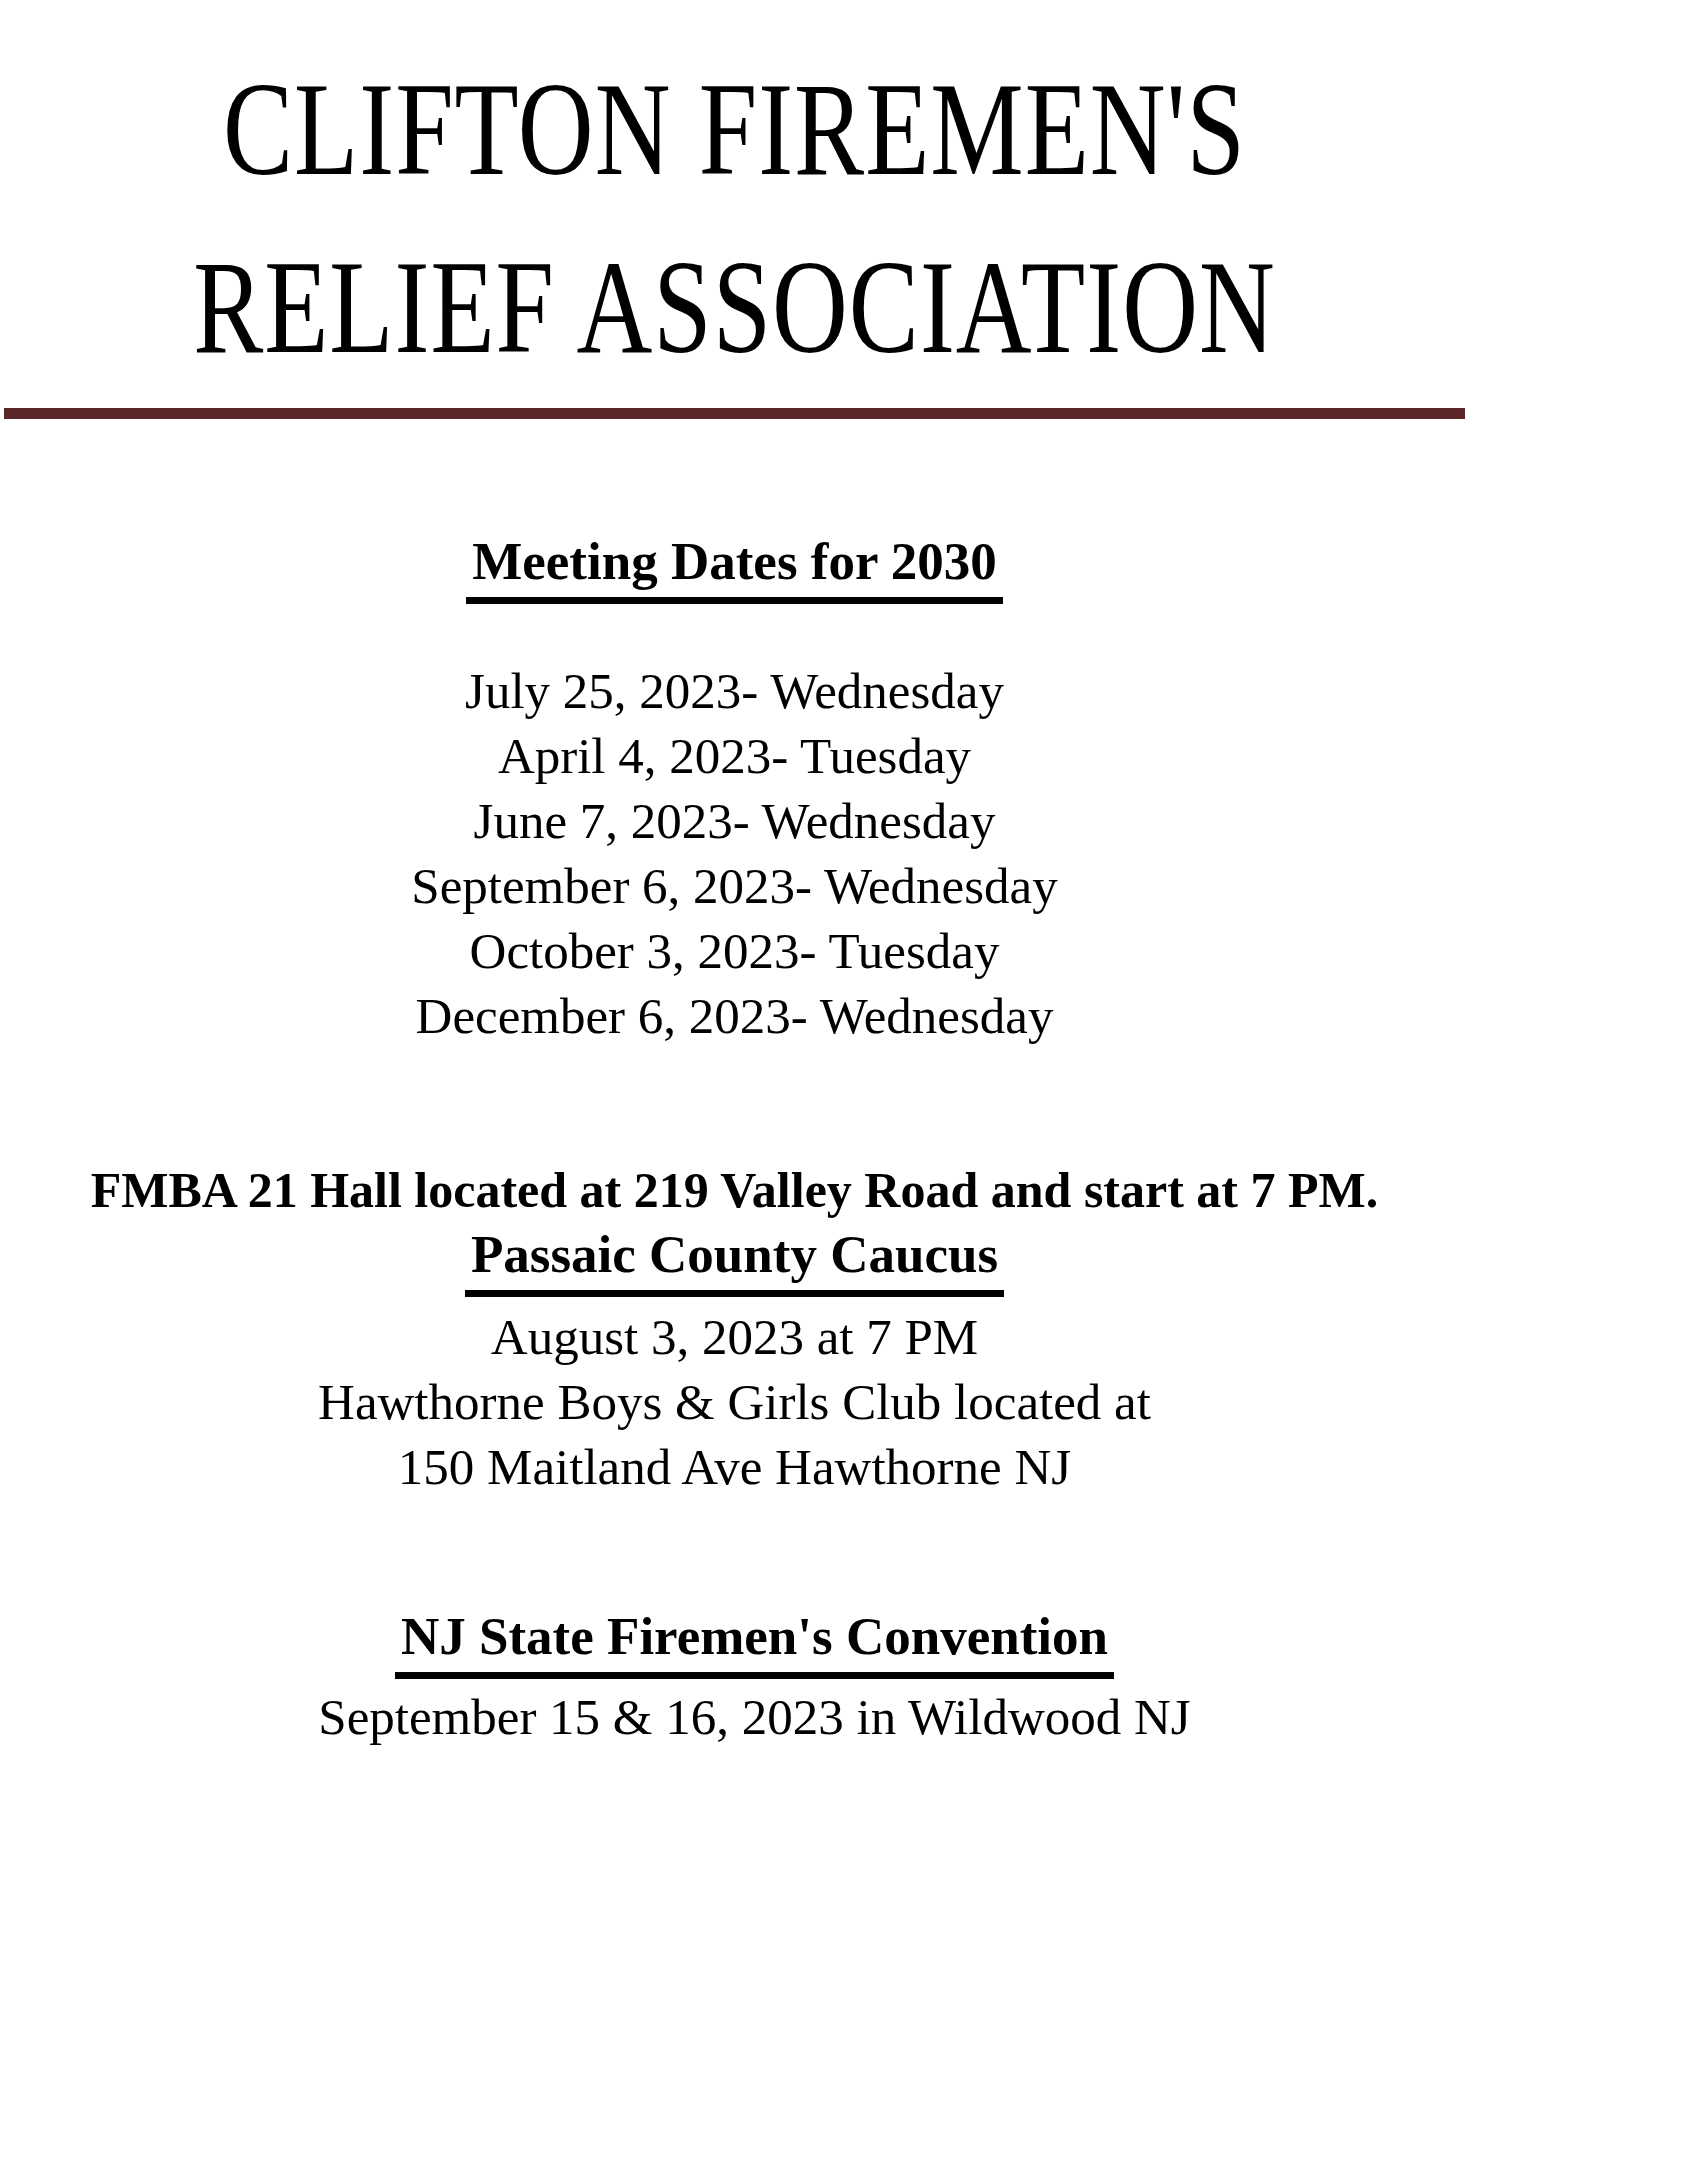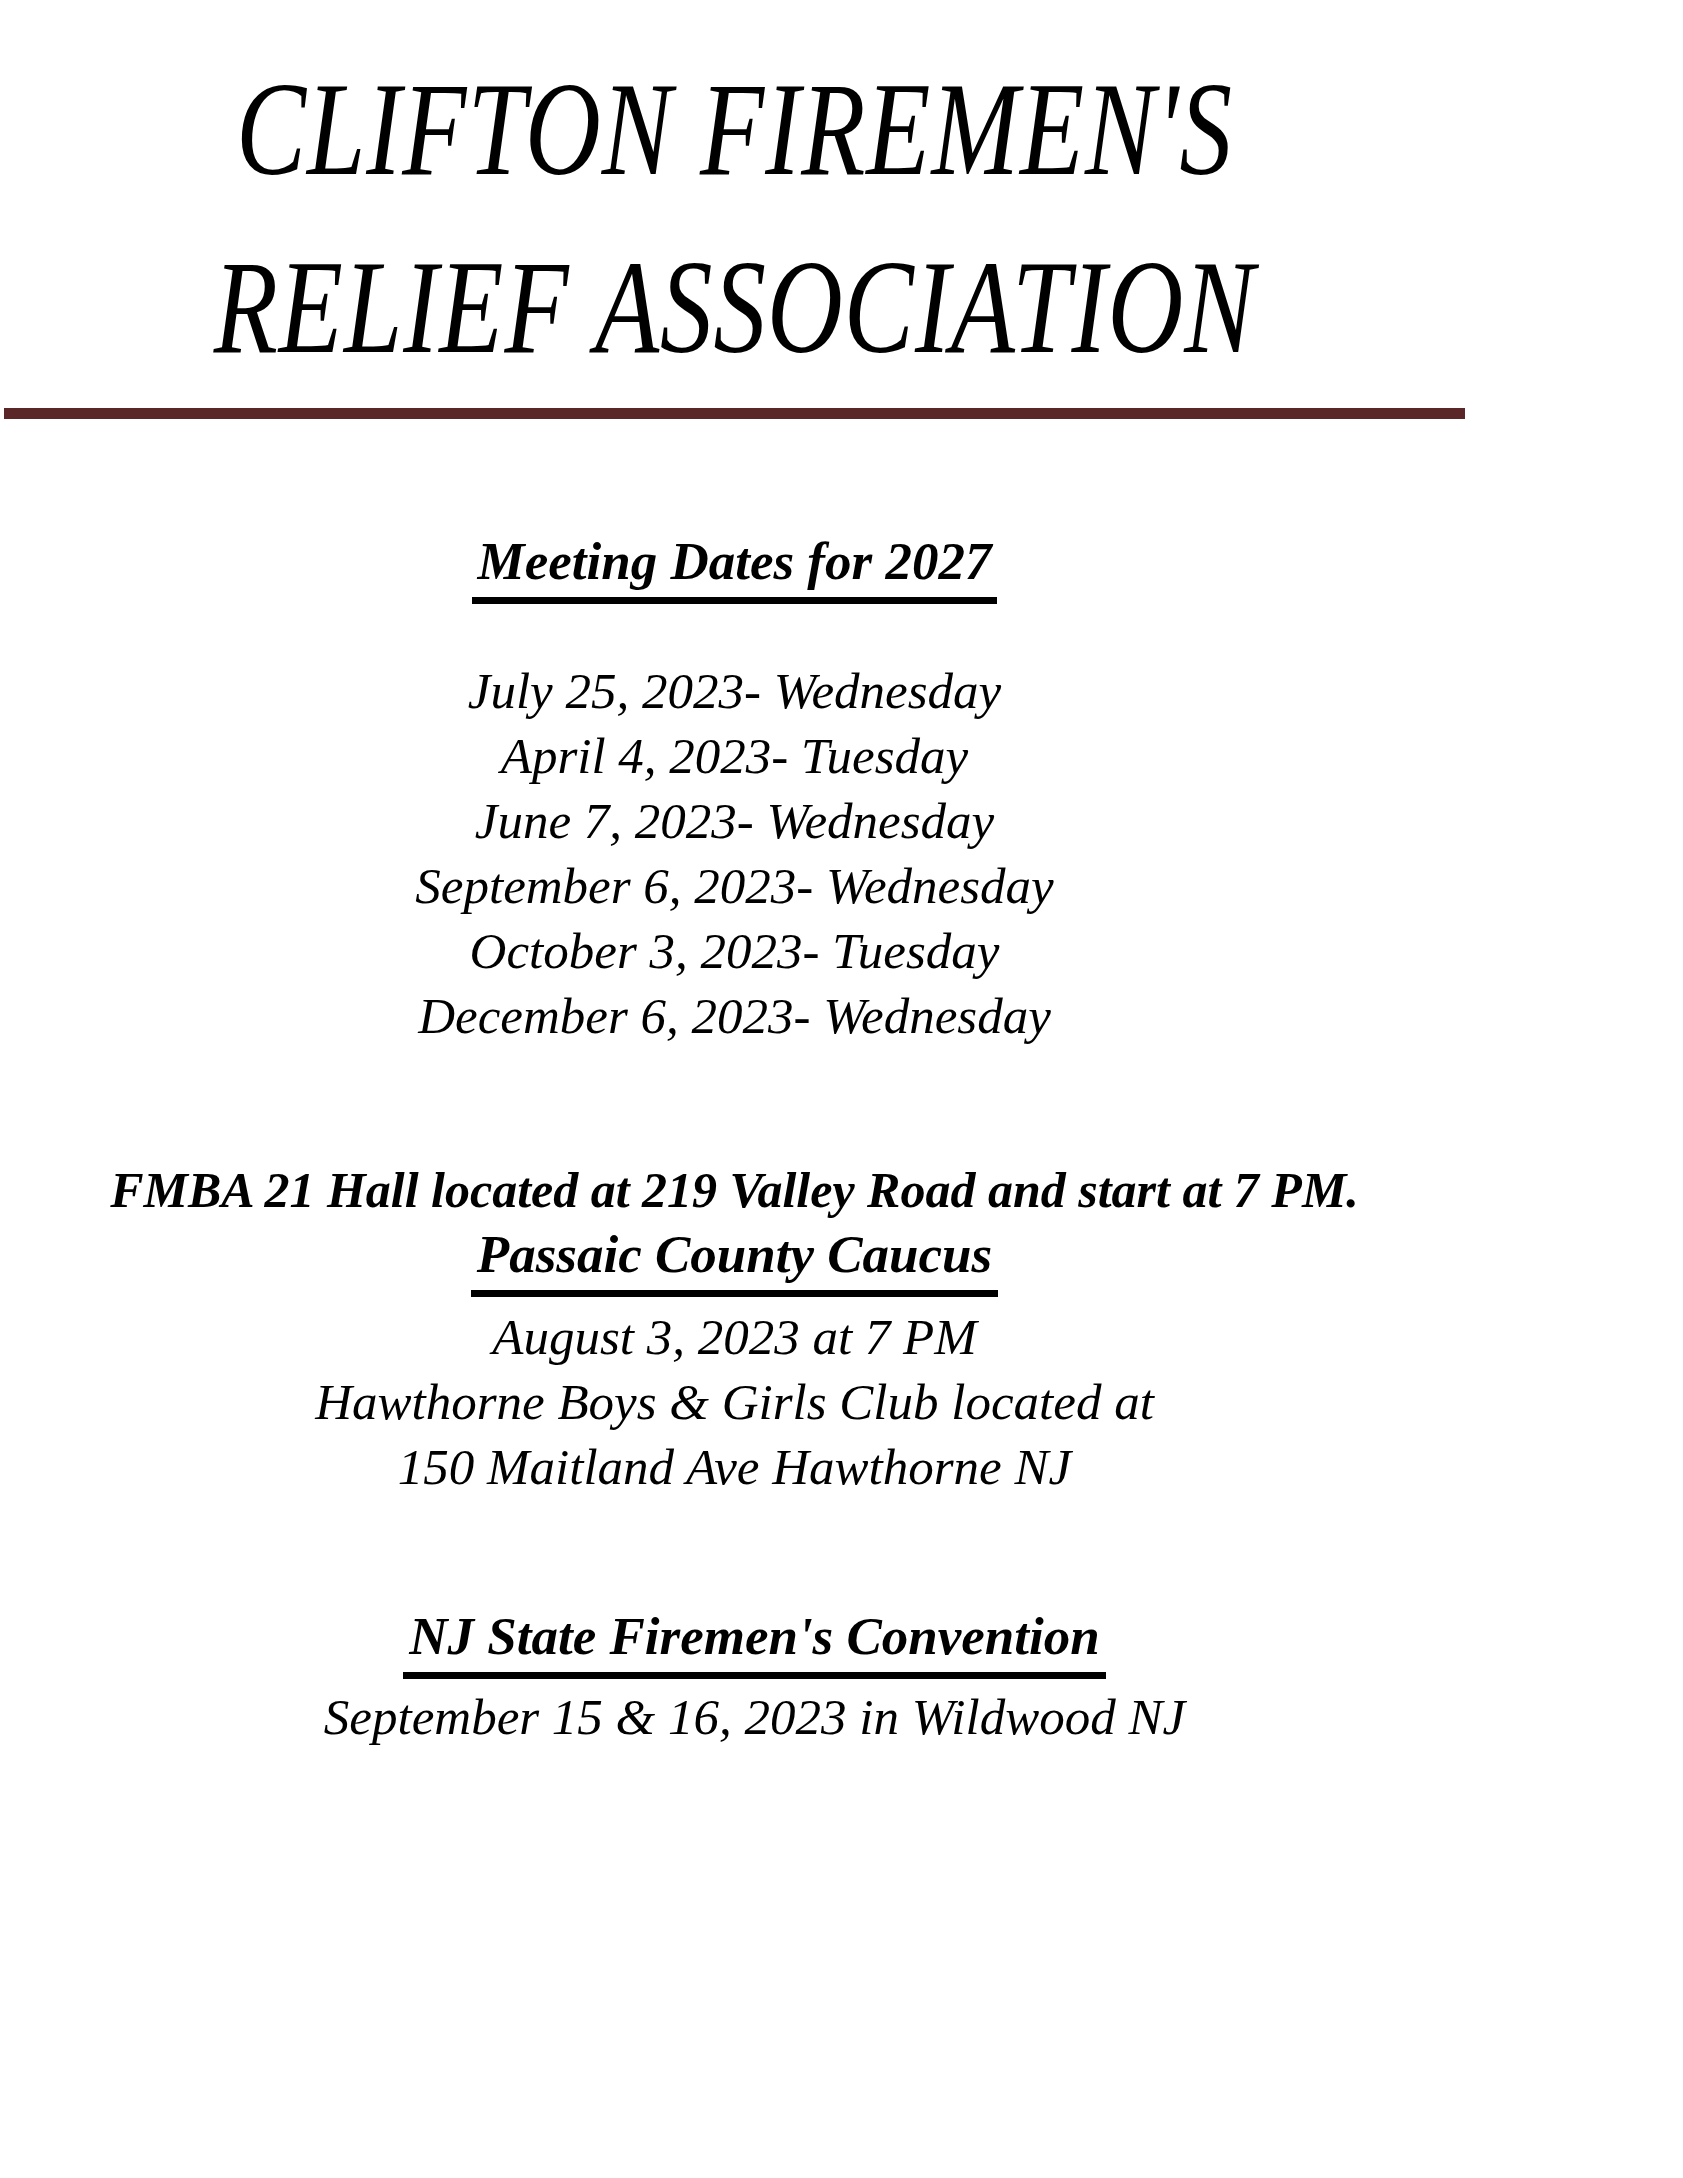--- a/index.html
+++ b/index.html
@@ -7,21 +7,20 @@
     width: 1683px; height: 2178px;
     background: #ffffff;
     color: #000000;
     font-family: "Liberation Serif", serif;
   }
   .page {
     position: relative;
     width: 1469px; height: 2178px;
     overflow: hidden;
     text-align: center;
-    font-style: italic;
   }
   
   .doc-title {
     margin: 79px 0 0 0;
     font-weight: 400;
     font-size: 105px;
     line-height: 139px;
     letter-spacing: 1px;
     transform: scaleY(1.28);
     transform-origin: 50% 50%;
@@ -70,21 +69,21 @@
   <header>
     <h1 class="doc-title">
       <span class="title-line">CLIFTON FIREMEN'S</span>
       <span class="title-line">RELIEF ASSOCIATION</span>
     </h1>
     <div class="title-divider" style="background: rgb(90, 38, 40);"></div>
   </header>
 
   <section class="meetings">
     <h2 class="section-heading">
-      <span class="underlined">Meeting Dates for 2027</span>
+      <span class="underlined">Meeting Dates for 2030</span>
     </h2>
     <div class="date-list">
       <div class="body-line">July 25, 2023- Wednesday</div>
       <div class="body-line">April 4, 2023- Tuesday</div>
       <div class="body-line">June 7, 2023- Wednesday</div>
       <div class="body-line">September 6, 2023- Wednesday</div>
       <div class="body-line">October 3, 2023- Tuesday</div>
       <div class="body-line">December 6, 2023- Wednesday</div>
     </div>
   </section>

